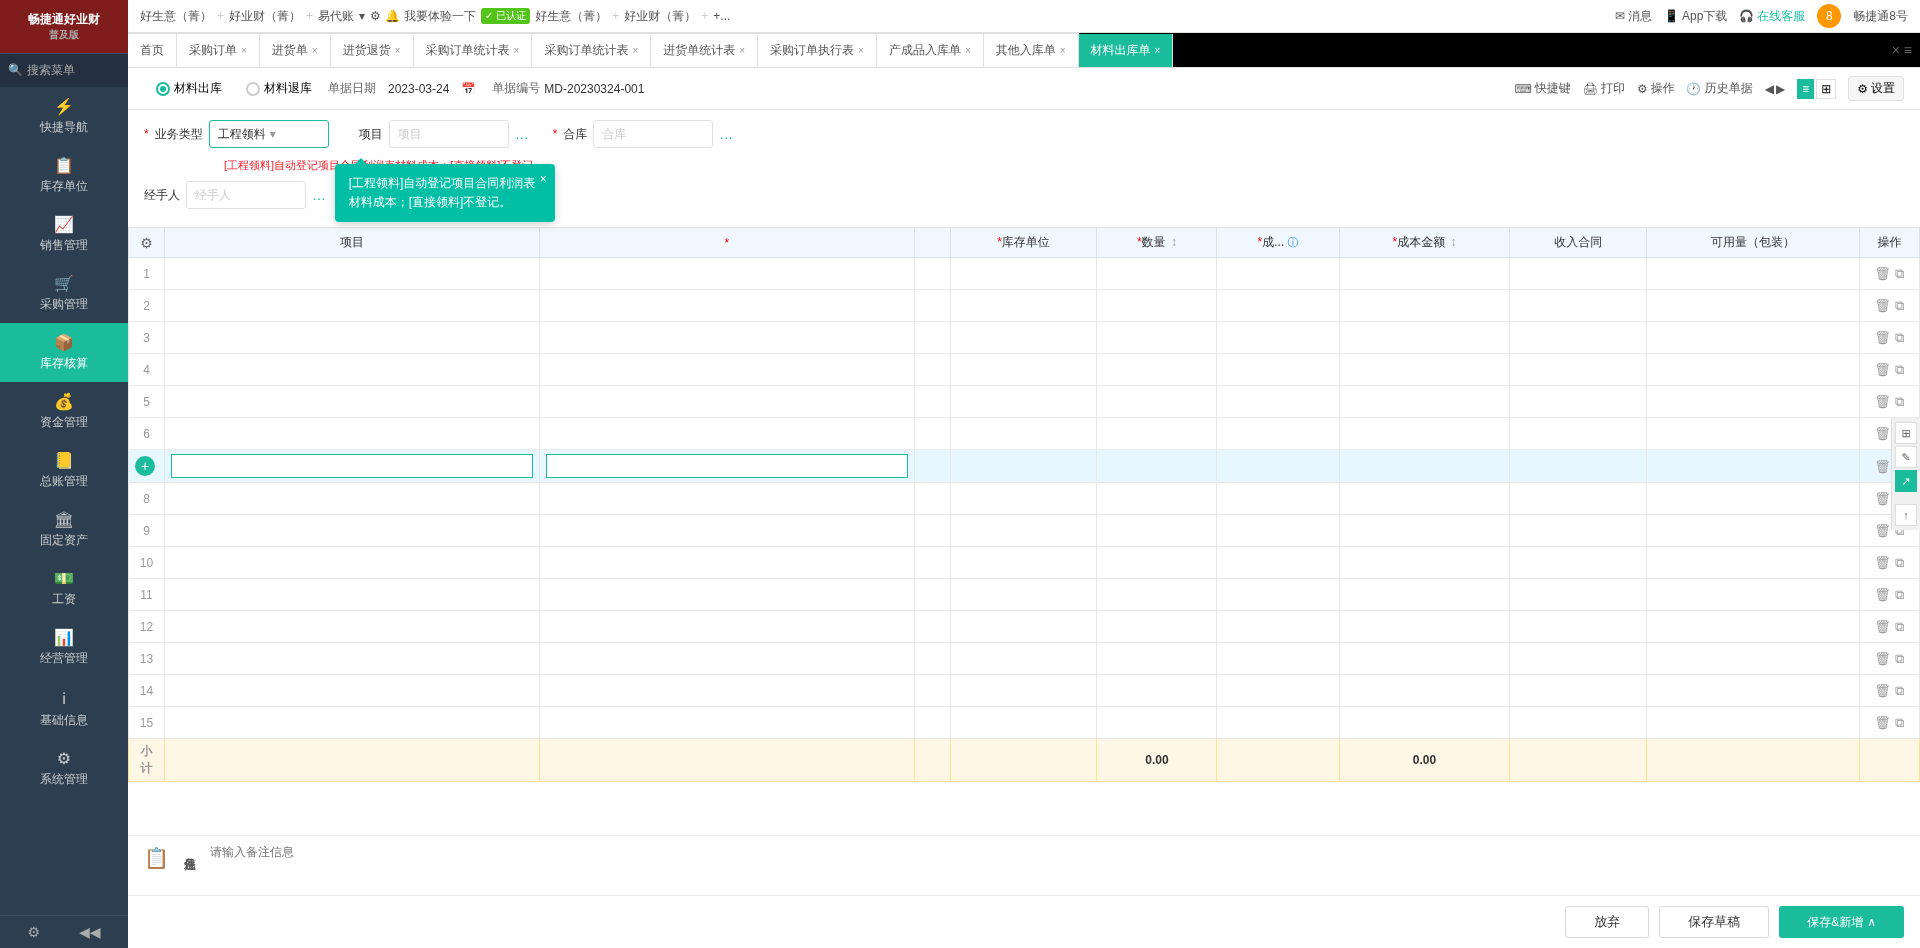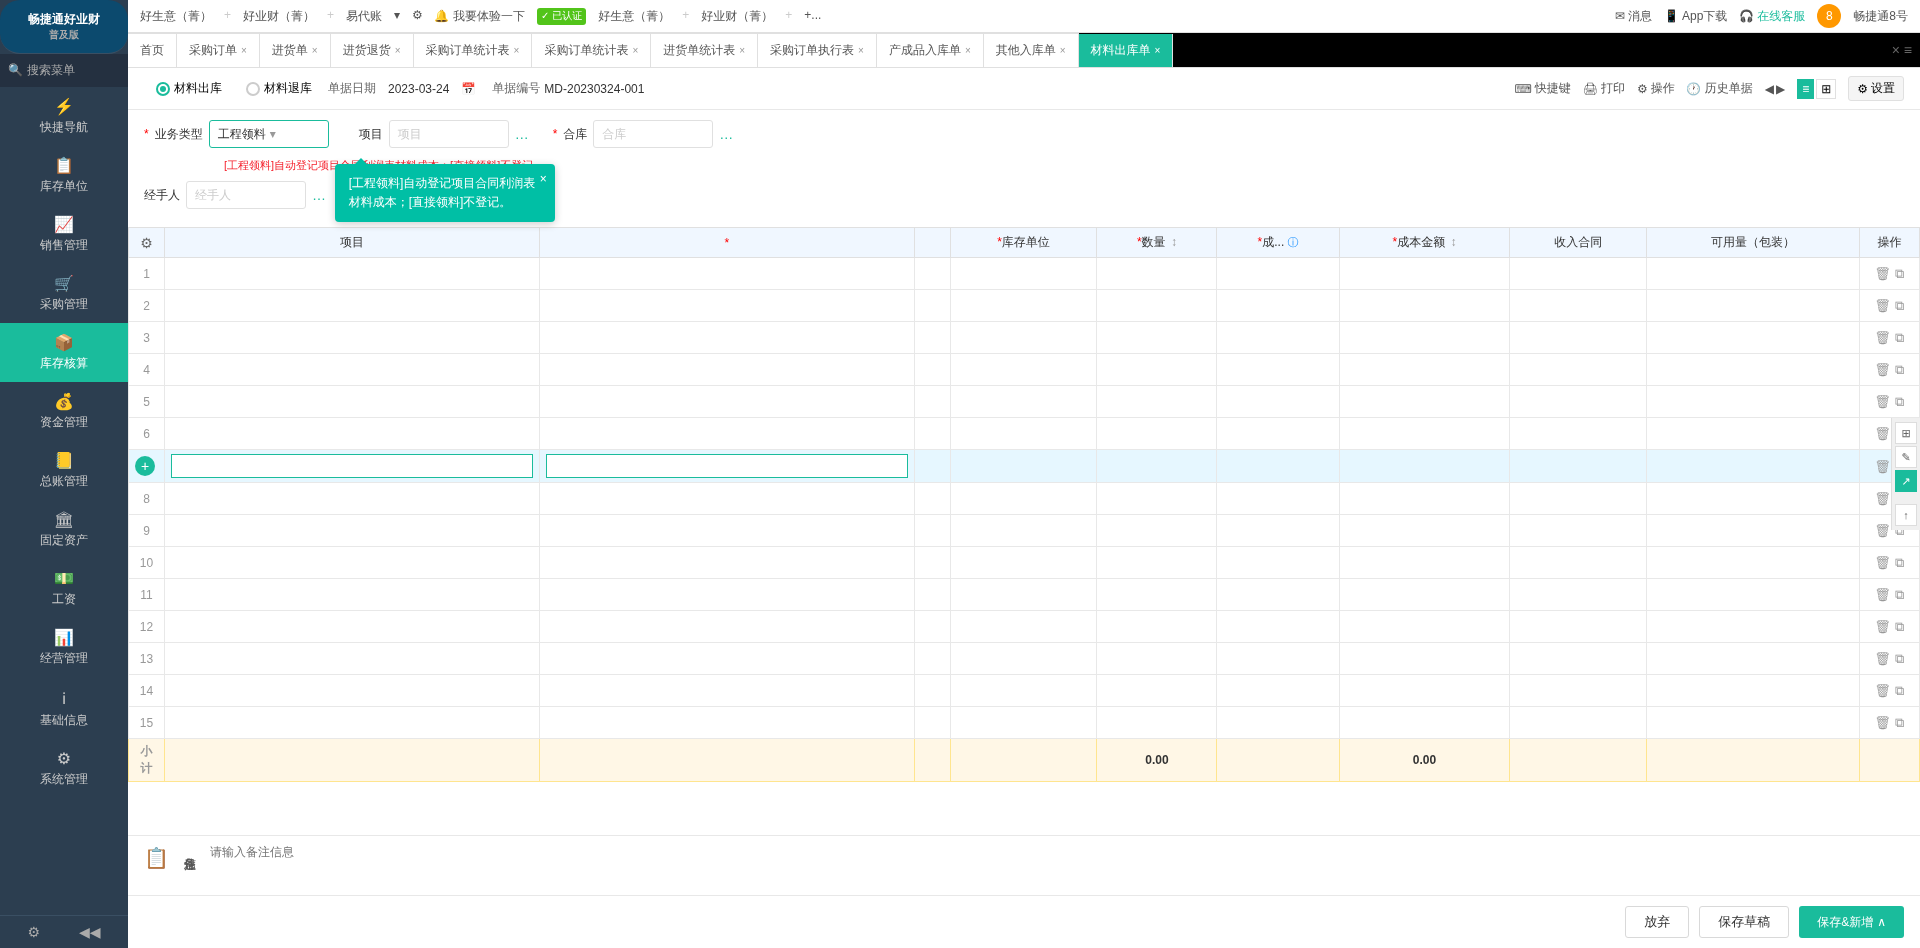--- a/index.html
+++ b/index.html
@@ -10,28 +10,27 @@
       width: 128px;
       background: #2c3e50;
       color: #fff;
       display: flex;
       flex-direction: column;
       flex-shrink: 0;
       height: 100%;
     }
     .sidebar-logo {
       padding: 12px 8px;
-      background: #0c4a6e;
+      background: #7f1d1d;
       text-align: center;
       font-size: 13px;
       font-weight: bold;
       color: #fff;
       line-height: 1.3;
       border-bottom: 1px solid #3a4f63;
-      border-radius: 20px;
     }
     .sidebar-logo .edition { font-size: 10px; color: #aaa; }
     .sidebar-search {
       padding: 8px;
       background: #243040;
       display: flex;
       align-items: center;
       gap: 4px;
       cursor: pointer;
     }
@@ -69,21 +68,21 @@
     .top-bar {
       background: #fff;
       border-bottom: 1px solid #e0e0e0;
       padding: 4px 12px;
       display: flex;
       align-items: center;
       gap: 8px;
       font-size: 12px;
       flex-shrink: 0;
     }
-    .top-bar-nav { display: flex; gap: 12px; flex: 1; }
+    .top-bar-nav { display: flex; align-items: center; gap: 5px; flex: 1; }
     .top-bar-item { color: #555; cursor: pointer; white-space: nowrap; }
     .top-bar-separator { color: #ccc; }
     .top-bar-badge {
       background: #52c41a;
       color: #fff;
       border-radius: 3px;
       padding: 1px 4px;
       font-size: 10px;
     }
     .top-bar-right {
@@ -405,21 +404,21 @@
     .footer {
       background: #fff;
       border-top: 1px solid #e8e8e8;
       padding: 10px 16px;
       display: flex;
       justify-content: flex-end;
       gap: 10px;
       flex-shrink: 0;
     }
     .footer-btn {
-      padding: 6px 18px;
+      padding: 6px 28px;
       border-radius: 3px;
       cursor: pointer;
       font-size: 13px;
       border: none;
     }
     .footer-btn.discard { background: #fff; border: 1px solid #d9d9d9; color: #333; }
     .footer-btn.draft { background: #fff; border: 1px solid #d9d9d9; color: #333; }
     .footer-btn.save-new { background: #1abc9c; color: #fff; display: flex; align-items: center; gap: 4px; }
   </style>
 </head>

